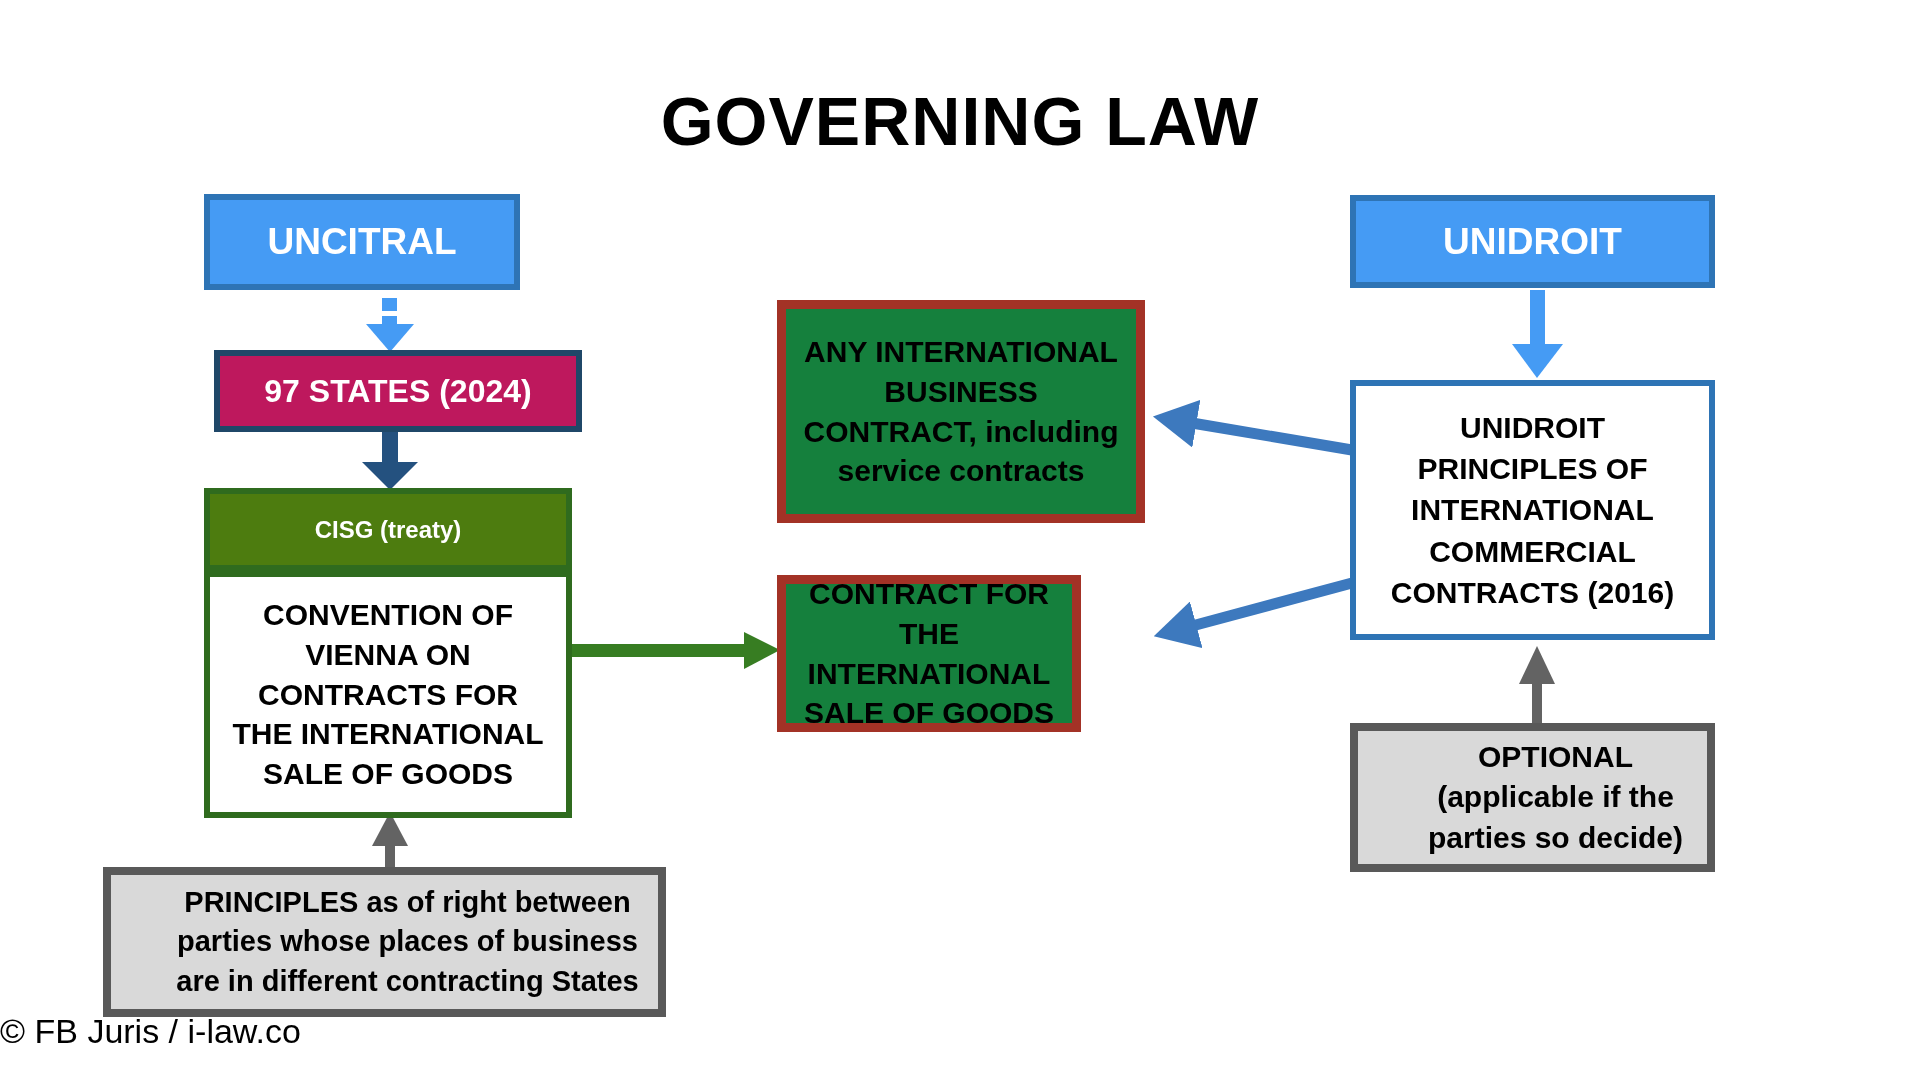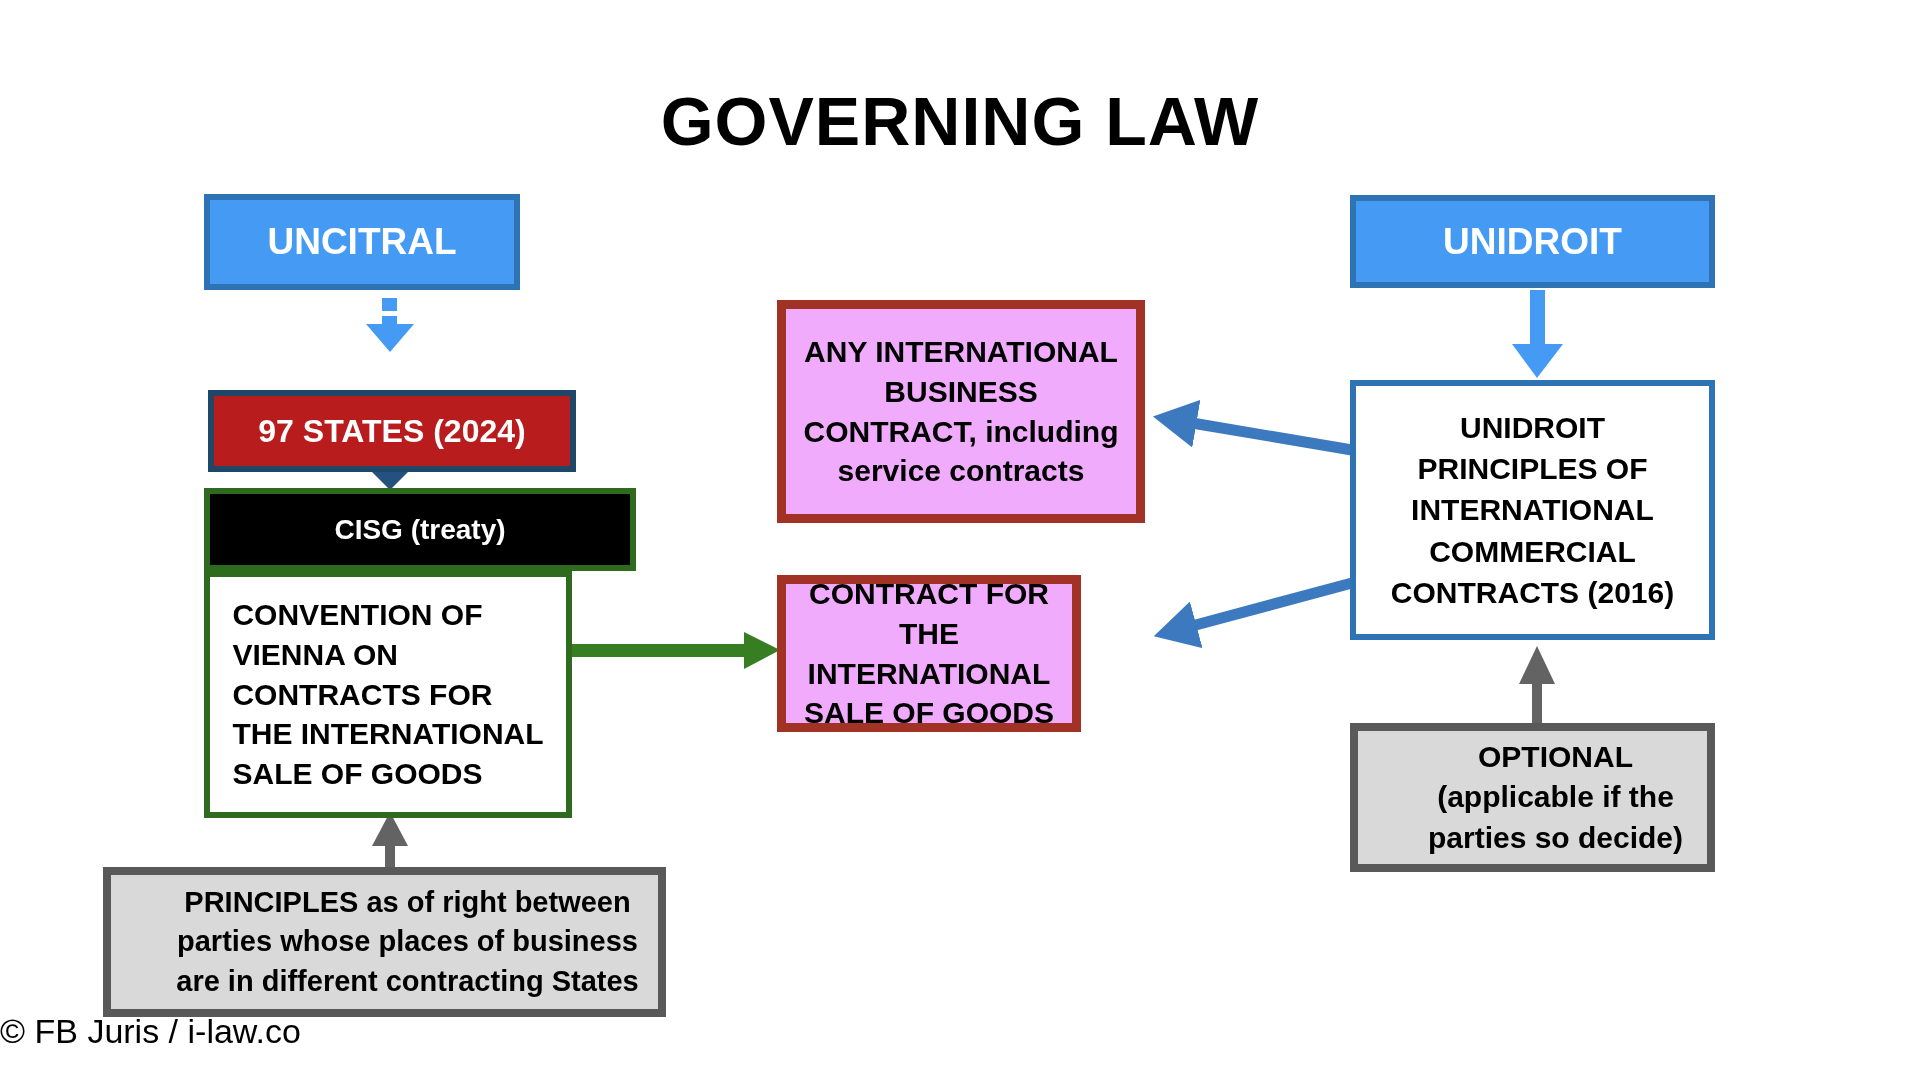--- a/index.html
+++ b/index.html
@@ -13,47 +13,47 @@
     font-size:68px;font-weight:bold;color:#000;letter-spacing:1px;
   }
   .hdr-box{
     display:flex;align-items:center;justify-content:center;
     background:#459BF4;border:6px solid #2E74B5;
     color:#fff;font-weight:bold;font-size:37px;
   }
   #uncitral-box{left:204px;top:194px;width:316px;height:96px;}
   #unidroit-box{left:1350px;top:195px;width:365px;height:93px;}
   #states-box{
-    left:208px;top:350px;width:368px;height:82px;
+    left:214px;top:350px;width:368px;height:82px;
     display:flex;align-items:center;justify-content:center;
-    background:#b91c1c;border:6px solid #1F4768;
-    color:#fff;font-weight:bold;font-size:32px;margin-top:40px;
+    background:#be185d;border:6px solid #1F4768;
+    color:#fff;font-weight:bold;font-size:32px;
   }
   #cisg-box{left:204px;top:488px;width:368px;}
   #cisg-header{
-    width:432px;height:83px;display:flex;align-items:center;justify-content:center;
-    box-sizing:border-box;background:#000000;border:6px solid #2F6B1E;
-    color:#fff;font-weight:bold;font-size:28px;
+    width:368px;height:83px;display:flex;align-items:center;justify-content:center;
+    box-sizing:border-box;background:#4d7c0f;border:6px solid #2F6B1E;
+    color:#fff;font-weight:bold;font-size:24px;
   }
   #cisg-body{
     width:368px;height:247px;display:flex;align-items:center;justify-content:center;
     box-sizing:border-box;background:#fff;border:6px solid #2F6B1E;
     color:#000;font-weight:bold;font-size:30px;line-height:1.33;
-    white-space:pre-line;
+    text-align:center;white-space:pre-line;
   }
   .gray-box{
     display:flex;align-items:center;justify-content:center;
     background:#D9D9D9;border:8px solid #595959;
     color:#000;font-weight:bold;text-align:center;white-space:pre-line;padding-left:46px;
   }
   #applicable-box{left:103px;top:867px;width:563px;height:150px;font-size:29px;line-height:1.35;}
   #optional-box{left:1350px;top:723px;width:365px;height:149px;font-size:30px;line-height:1.35;}
   .red-box{
     display:flex;align-items:center;justify-content:center;
-    background:#f0abfc;border:9px solid #A33226;
+    background:#15803d;border:9px solid #A33226;
     color:#000;font-weight:bold;font-size:30px;line-height:1.33;
     text-align:center;white-space:pre-line;
   }
   #any-contract-box{left:777px;top:300px;width:368px;height:223px;}
   #sale-goods-box{left:777px;top:575px;width:304px;height:157px;}
   #principles-box{
     left:1350px;top:380px;width:365px;height:260px;
     display:flex;align-items:center;justify-content:center;
     background:#fff;border:6px solid #2E74B5;
     color:#000;font-weight:bold;font-size:30px;line-height:1.38;

